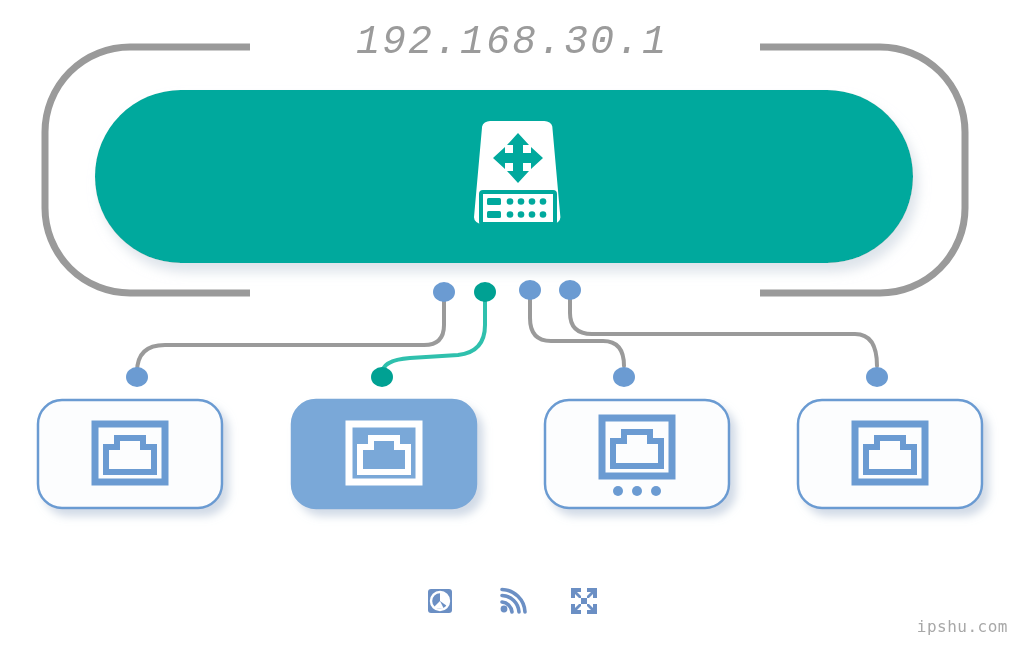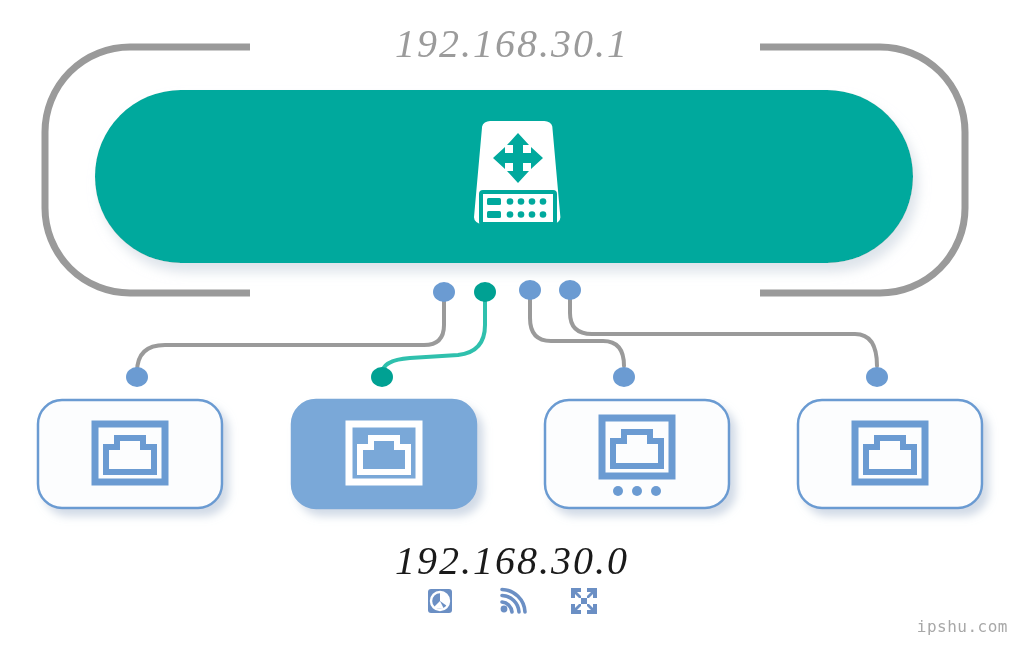--- a/index.html
+++ b/index.html
@@ -22,21 +22,21 @@
     left: 0;
     top: 0;
     width: 1024px;
     height: 646px;
     display: block;
   }
   .ip-label {
     position: absolute;
     width: 100%;
     text-align: center;
-    font-family: Liberation Serif, serif;
+    font-family: Liberation Mono, monospace;
     font-style: italic;
     letter-spacing: 2px;
     white-space: pre;
   }
   #label-router-ip {
     top: 20px;
     left: 0;
     font-size: 40px;
     color: #9b9b9b;
   }
@@ -170,21 +170,20 @@
 
     <g>
       <rect x="798" y="400" width="184" height="108" rx="24" fill="#fcfdfe" stroke="#6b9bd2" stroke-width="2.5" filter="url(#cardshadow)"></rect>
       <g transform="translate(855,424)">
         <rect x="0" y="0" width="70" height="58" fill="none" stroke="#6b9bd2" stroke-width="7"></rect>
         <path d="M 11 48 L 11 23 L 22 23 L 22 14 L 48 14 L 48 23 L 59 23 L 59 48 Z" fill="none" stroke="#6b9bd2" stroke-width="6"></path>
       </g>
     </g>
   </svg>
 
-  <div class="ip-label" id="label-network-ip">192.168.30.0</div>
 
   <div id="badge-row">
     <svg class="badge-icon" viewBox="0 0 30 30">
       <path d="M3 6 A3 3 0 0 1 6 3 L24 3 A3 3 0 0 1 27 6 L27 24 A3 3 0 0 1 24 27 L6 27 A3 3 0 0 1 3 24 Z" fill="#6b8fc4"></path>
       <circle cx="15" cy="15" r="9" fill="none" stroke="#ffffff" stroke-width="2.4"></circle>
       <path d="M15 6 A9 9 0 0 1 22 20 L15 15 Z" fill="#ffffff"></path>
       <path d="M8 22 L15 15 L19 23 Z" fill="#ffffff"></path>
     </svg>
 
     <svg class="badge-icon" viewBox="0 0 30 30">

